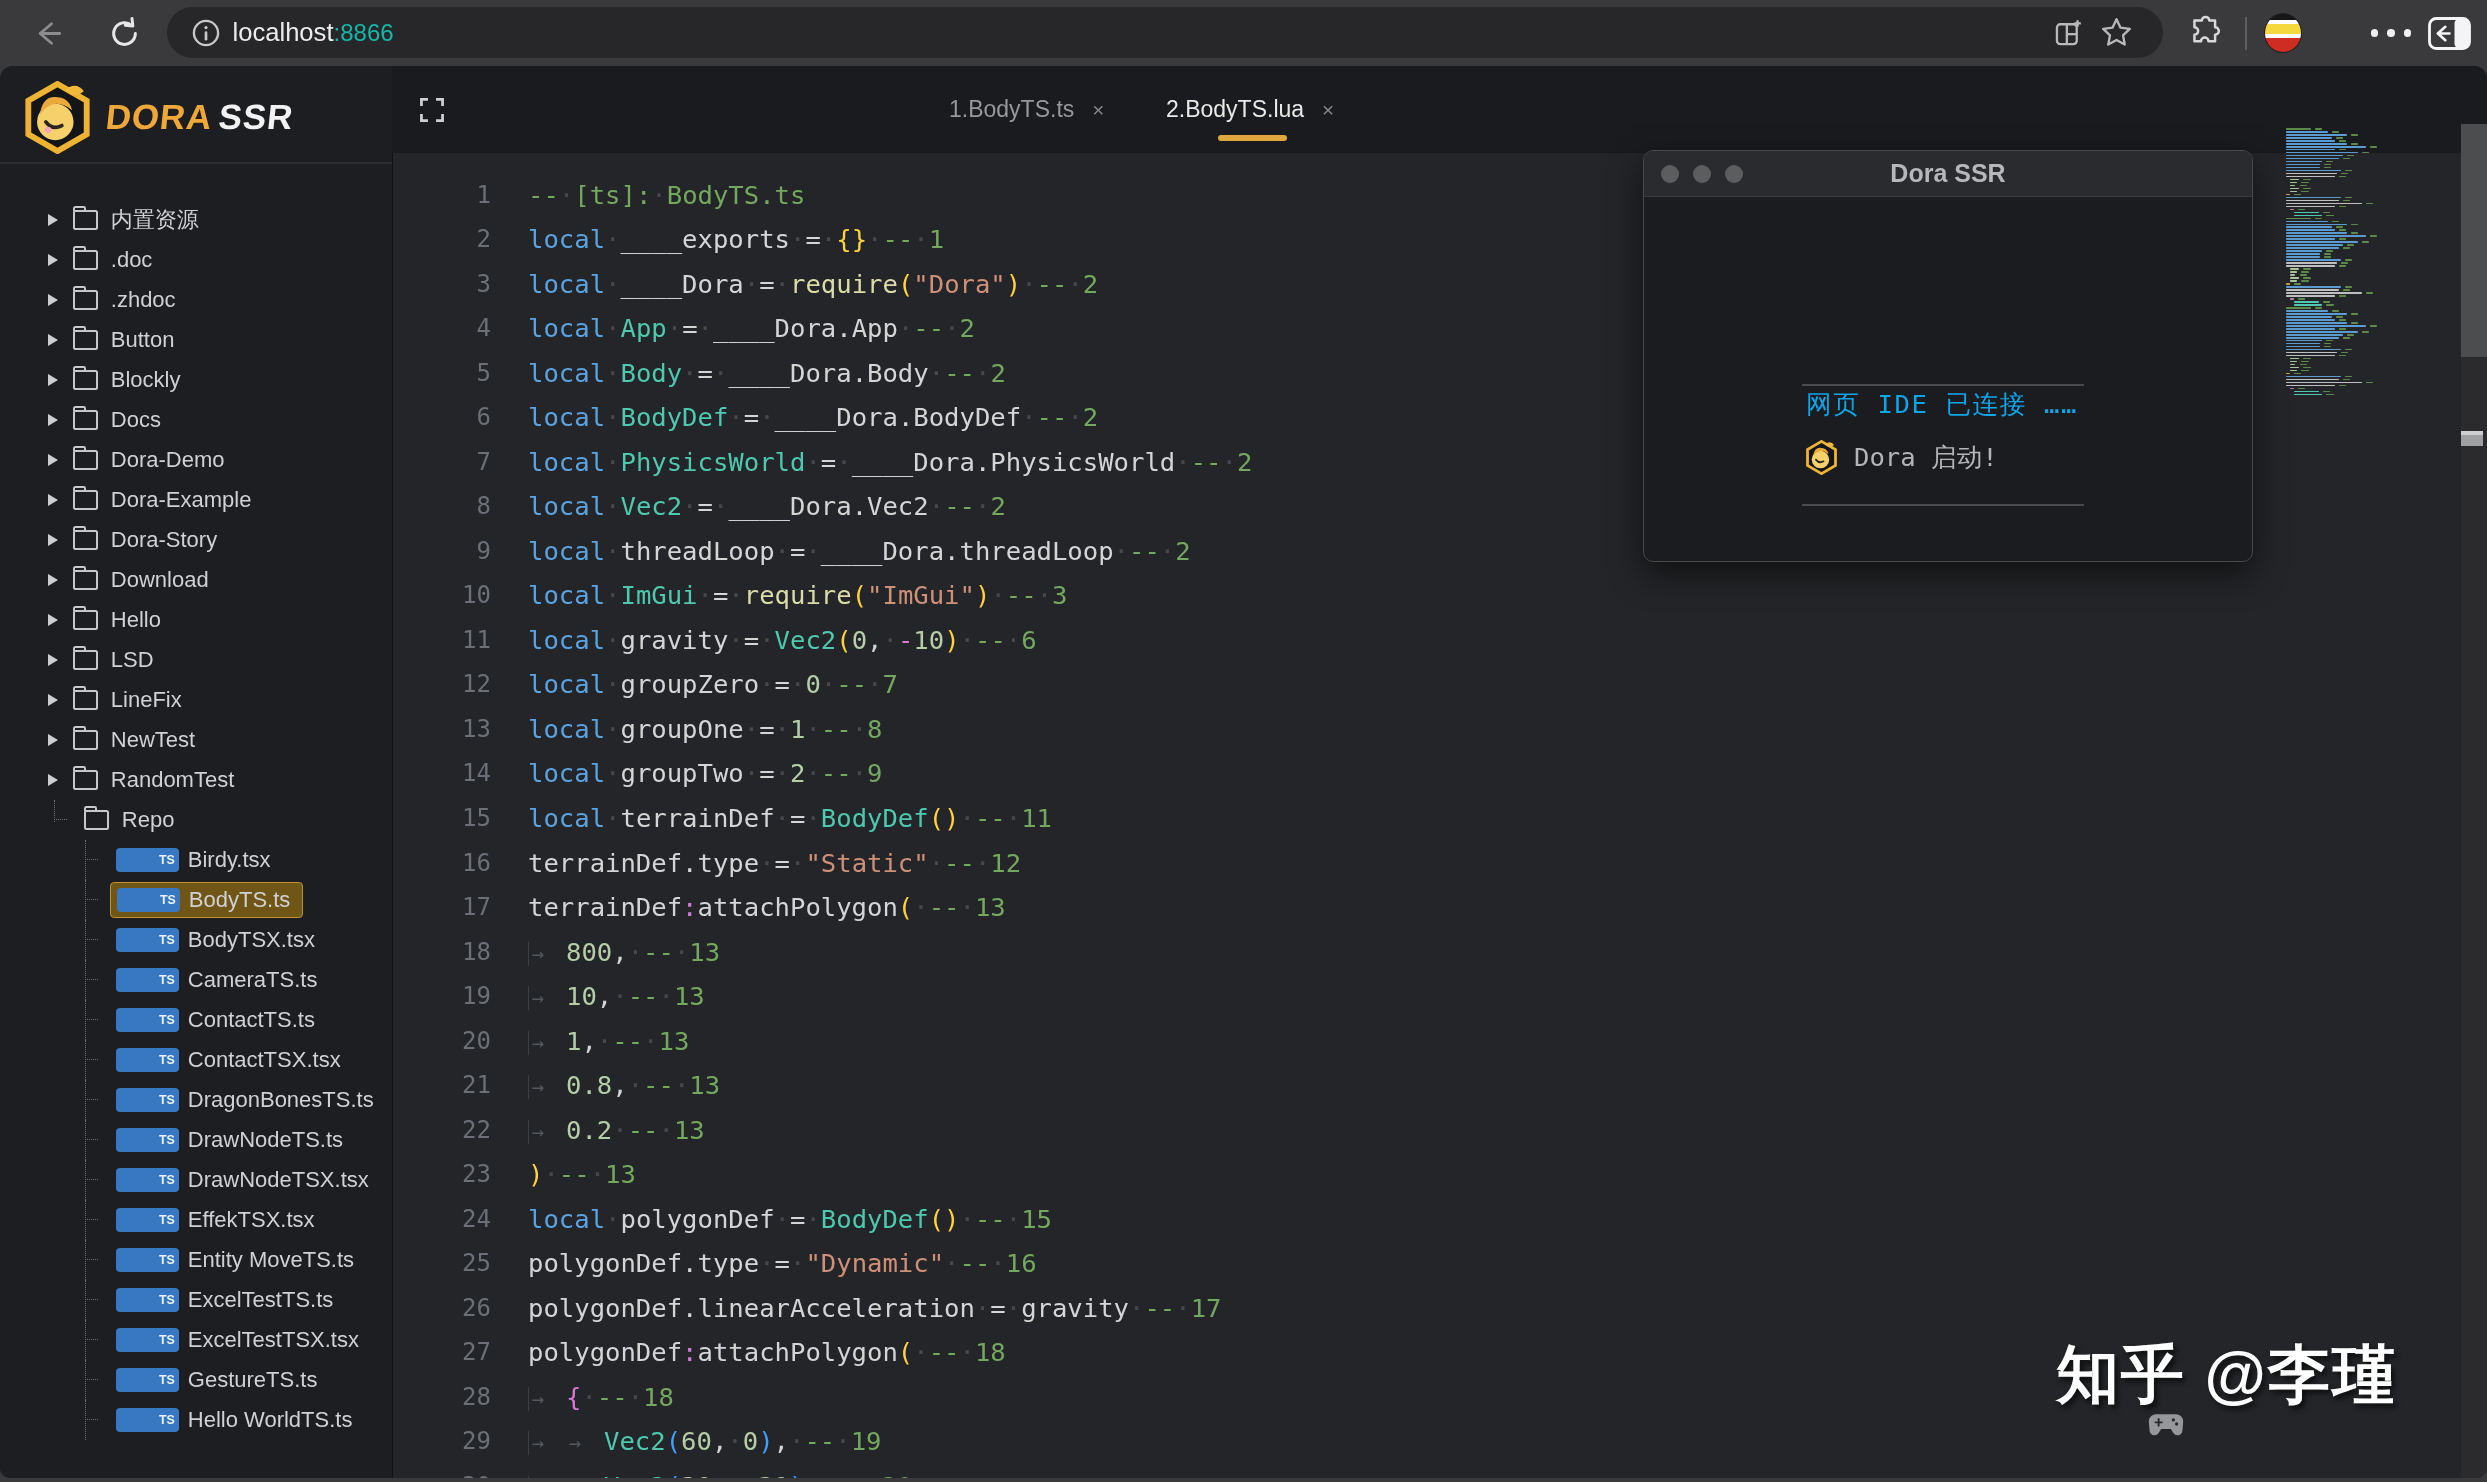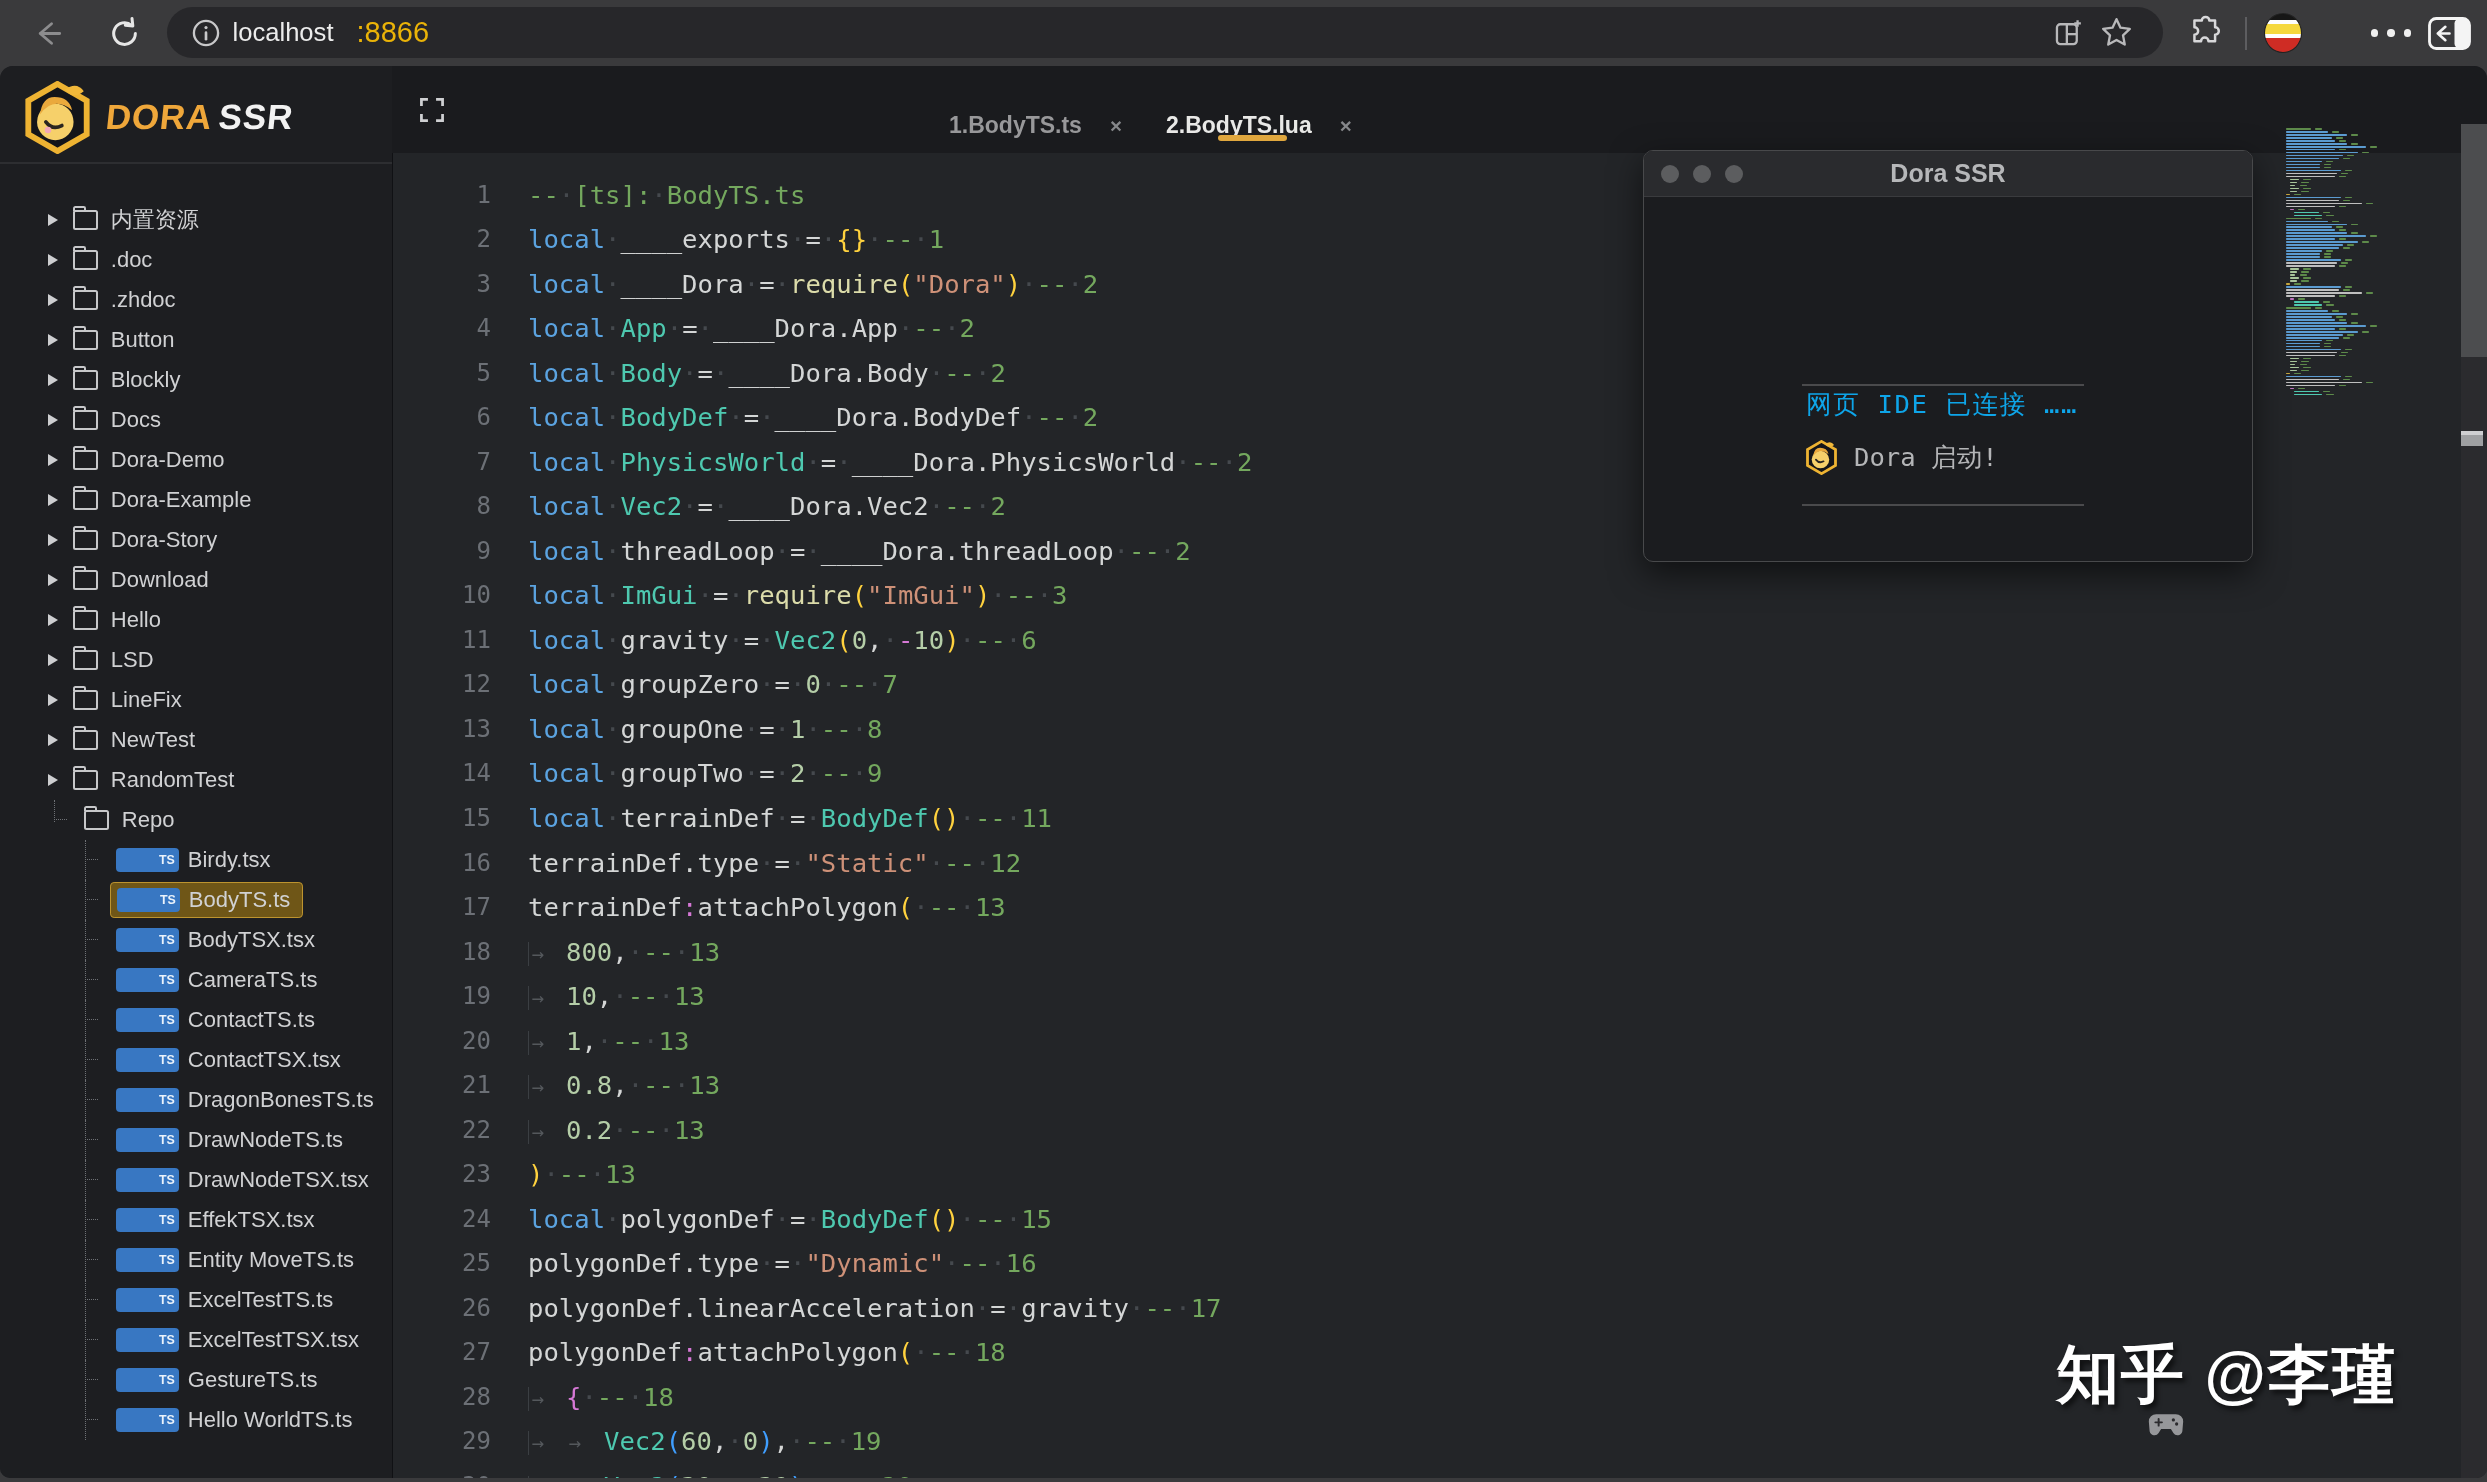--- a/index.html
+++ b/index.html
@@ -4,21 +4,21 @@
 <style>
   html,body{margin:0;padding:0;background:#3a3a3c;}
   .stage{position:relative;width:2487px;height:1483px;overflow:hidden;
          font-family:"Liberation Sans",sans-serif;background:#3a3a3c;}
   
   .chrome{position:absolute;left:0;top:0;width:2487px;height:66px;background:#3a3a3c;}
   .nav-ico{position:absolute;top:0;height:66px;display:flex;align-items:center;justify-content:center;}
   .url-pill{position:absolute;left:167px;top:7.4px;width:1996px;height:51px;border-radius:25.6px;
             background:#27272a;display:flex;align-items:center;}
   .url-host{font-size:25.6px;color:#ececec;margin-left:11.5px;}
-  .url-port{font-size:29px;color:#eab308;margin-left:23px;}
+  .url-port{font-size:24px;color:#14b8a6;}
   .dots3{display:flex;gap:9px;}
   .dots3 i{width:7.4px;height:7.4px;border-radius:50%;background:#f0f0f0;display:block;}
   .avatar{width:38px;height:38px;border-radius:50%;overflow:hidden;
           background:linear-gradient(180deg,#161616 0%,#161616 16%,#fdfdfd 16%,#fdfdfd 26%,#f5d83e 26%,#f5d83e 52%,#ffffff 52%,#ffffff 64%,#cf2c24 64%,#cf2c24 100%);
           border:0.8px solid #222;}
   .vdiv{position:absolute;width:1.6px;background:#5d5d60;}
   
   .content{position:absolute;left:0;top:66px;width:2487px;height:1412px;background:#232528;
            border-radius:13px 13px 10px 10px;overflow:hidden;}
   
@@ -42,21 +42,21 @@
   .branch::before{content:"";position:absolute;left:0;top:0;bottom:0;border-left:1.6px dotted #6e7175;}
   .branch::after{content:"";position:absolute;left:1.6px;top:19px;width:11.5px;border-top:1.6px dotted #6e7175;}
   .branch.half::before{bottom:18px;}
   .branch.d1{margin-left:54px;}
   .ts-badge{width:24px;height:24px;border-radius:4.1px;background:#3877c2;color:#eaf2fb;font-weight:700;
             font-size:12.4px;display:flex;align-items:center;justify-content:center;flex:none;padding-left:39px;}
   .fsel{display:flex;align-items:center;gap:9px;padding:4.1px 11.5px 4.1px 5.8px;margin-left:0px;}
   .fsel.selected{background:#6f5617;border:1.6px solid #bd942f;border-radius:4.1px;}
   
   .tabbar{position:absolute;left:392px;top:0;width:2095px;height:87px;background:#1a1b1e;}
-  .tab{position:absolute;top:16px;height:87px;display:flex;align-items:center;gap:28px;font-size:23px;font-weight:bold;}
+  .tab{position:absolute;top:0;height:87px;display:flex;align-items:center;gap:18px;font-size:23px;}
   .tab .tname{color:#98989a;} .tab.active .tname{color:#e9e9e7;}
   .tab .tclose{color:#85878a;font-size:20.6px;}
   .tab-underline{position:absolute;left:826px;top:69px;width:69px;height:5.8px;border-radius:3.3px;background:#e0a73e;}
   .crow{position:absolute;left:392px;height:45px;display:flex;align-items:center;
         font-family:"DejaVu Sans Mono",monospace;font-size:25.6px;}
   .lnum{width:99px;text-align:right;color:#6c7076;flex:none;font-size:24px;}
   .ccode{margin-left:37px;white-space:pre;}
   .ccode span{white-space:pre;}
   .t-kw{color:#5ba3e0;} .t-cls{color:#4ec9b0;} .t-id{color:#d4d6d6;} .t-fn{color:#dcdcaa;}
   .t-str{color:#ce9178;} .t-num{color:#b5cea8;} .t-com{color:#74a85e;} .t-op{color:#d4d6d6;}

